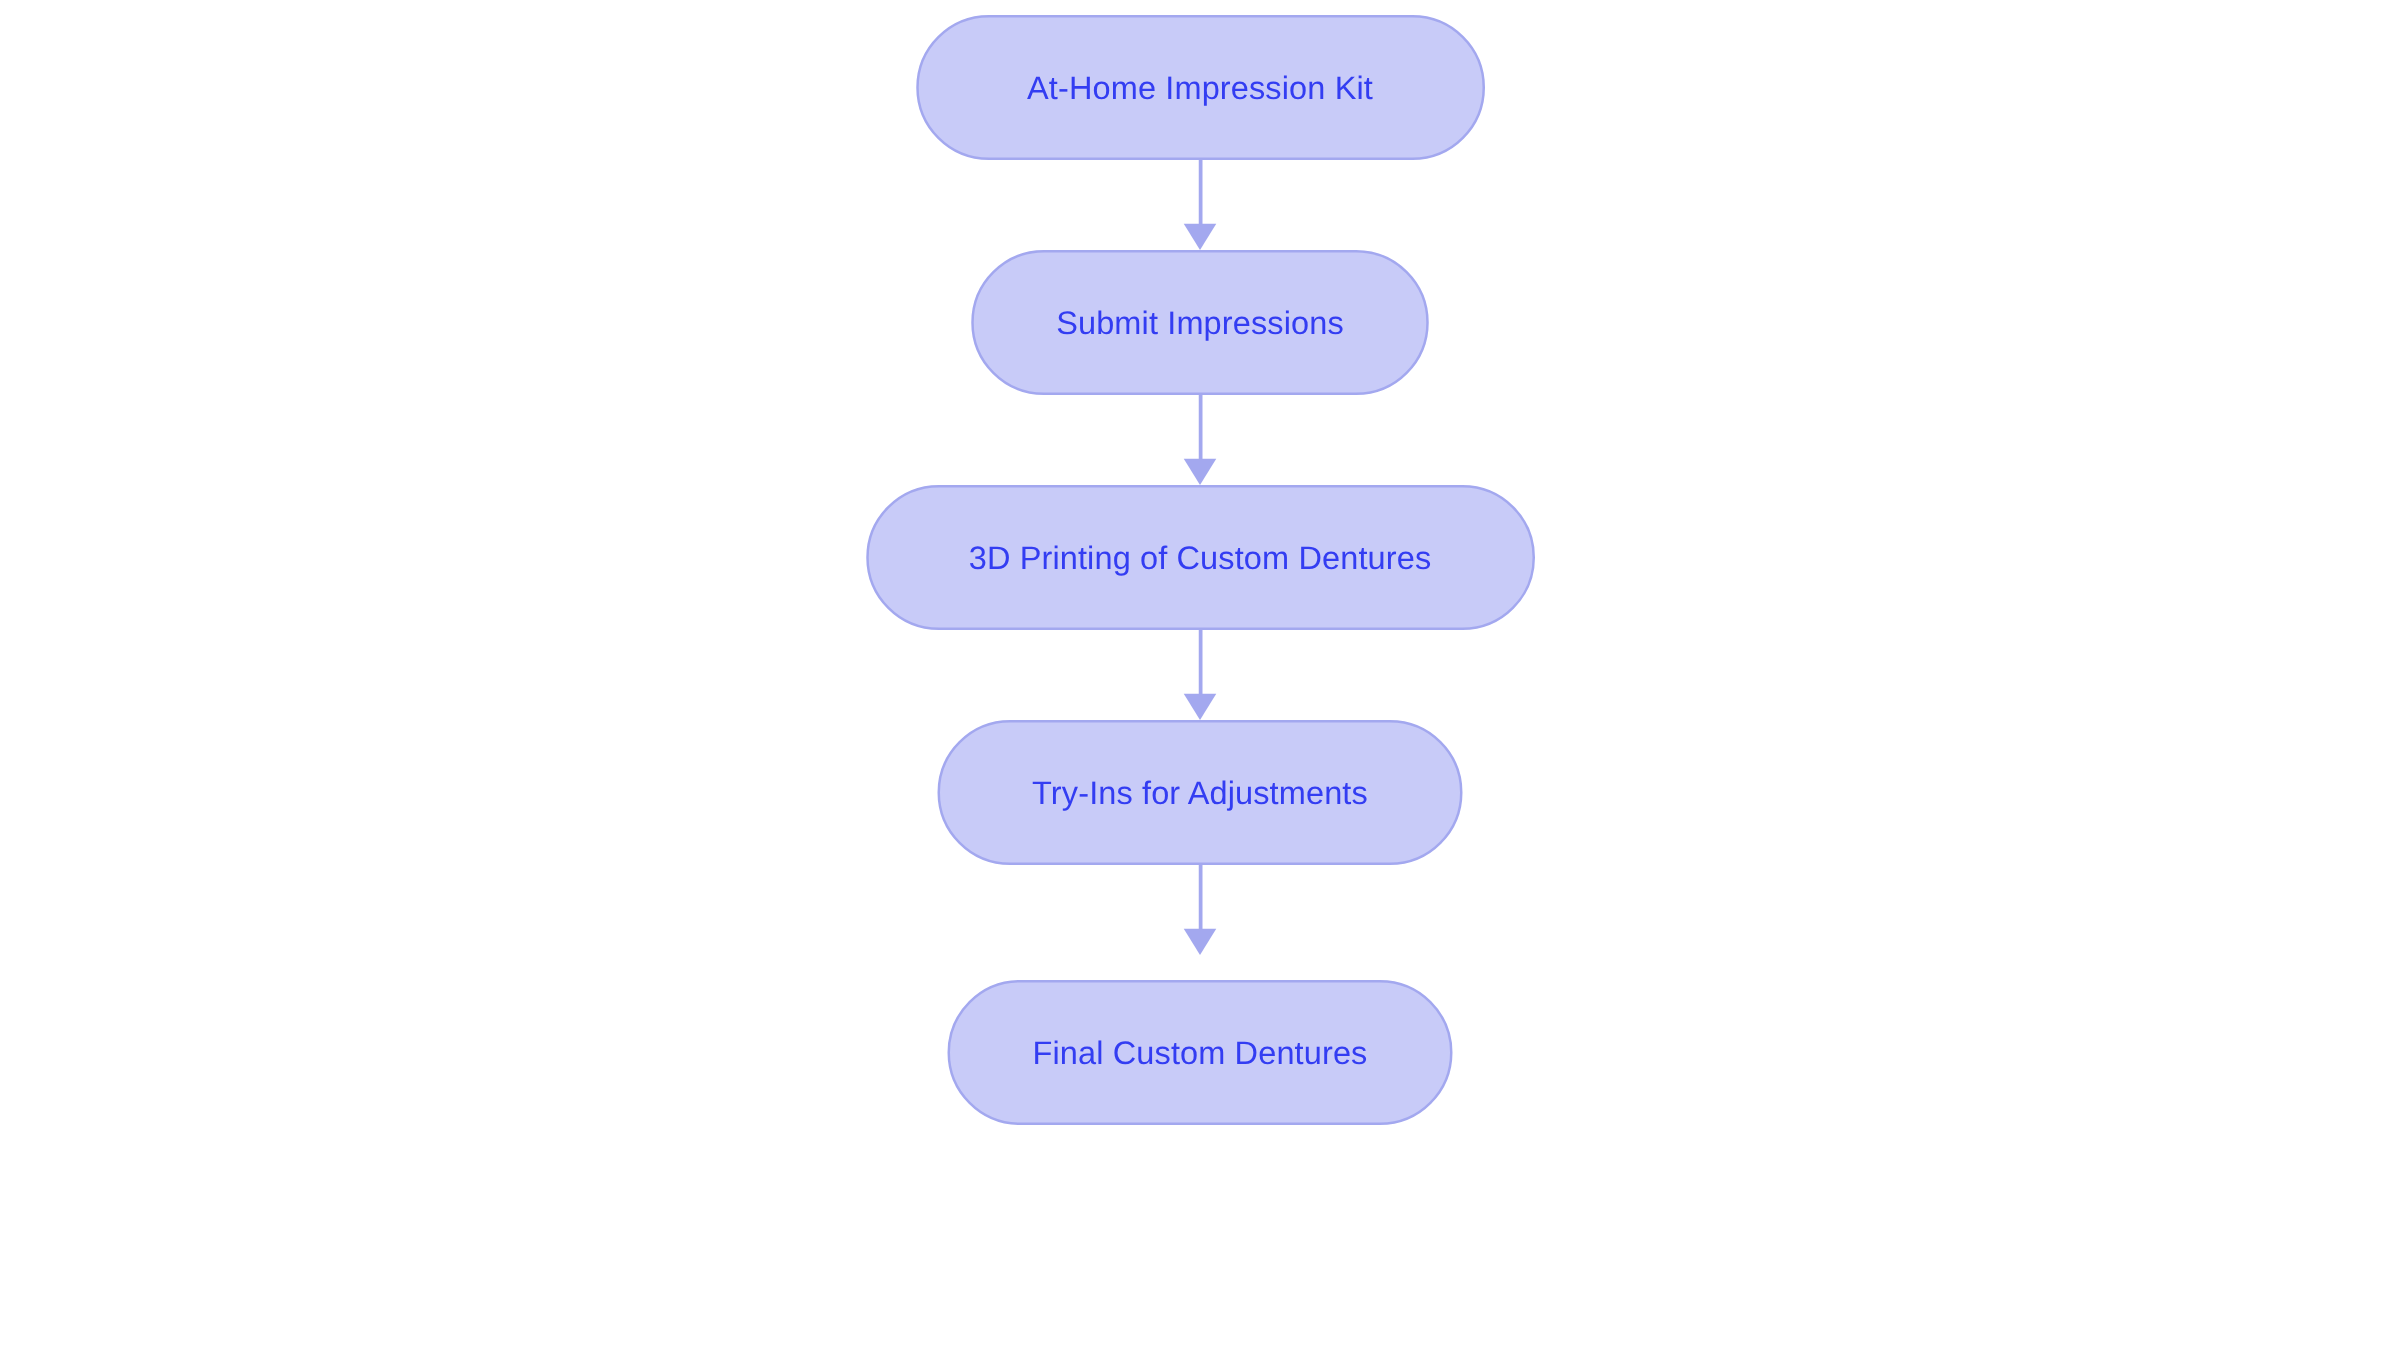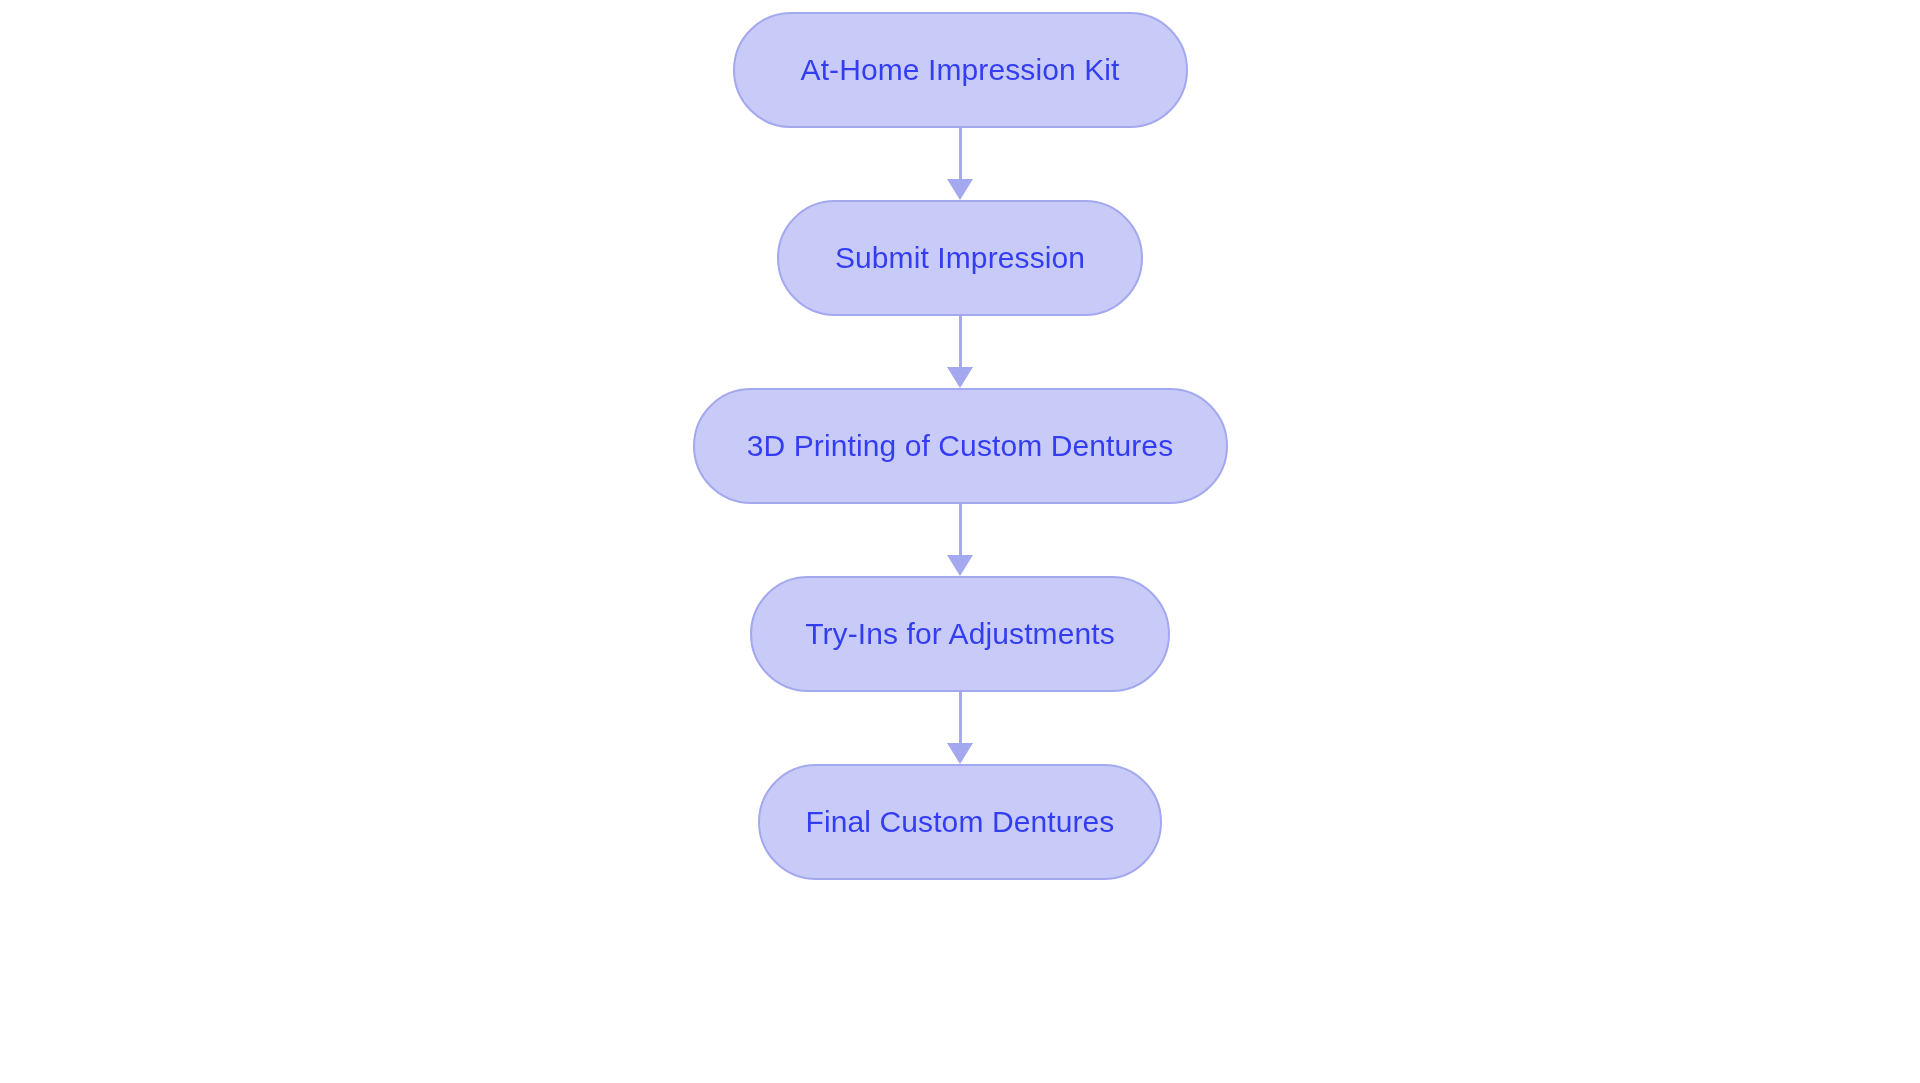--- a/index.html
+++ b/index.html
@@ -36,21 +36,21 @@
     border: 2px solid #a3a8ef;
     border-radius: 58px;
     display: flex;
     align-items: center;
     justify-content: center;
     padding: 0 46px;
     flex: none;
   }
   .node-label {
     color: #333df2;
-    font-size: 30px;
+    font-size: 26px;
     line-height: 1;
     letter-spacing: 0.1px;
     white-space: nowrap;
     font-weight: 400;
   }
 
   
   .connector {
     position: relative;
     width: 26px;
@@ -87,21 +87,21 @@
   <div class="node" style="width:455px;">
     <span class="node-label">At-Home Impression Kit</span>
   </div>
 
   <div class="connector">
     <div class="conn-line"></div>
     <div class="conn-arrow"></div>
   </div>
 
   <div class="node" style="width:366px;">
-    <span class="node-label">Submit Impression</span>
+    <span class="node-label">Submit Impressions</span>
   </div>
 
   <div class="connector">
     <div class="conn-line"></div>
     <div class="conn-arrow"></div>
   </div>
 
   <div class="node" style="width:535px;justify-content:center;">
     <span class="node-label">3D Printing of Custom Dentures</span>
   </div>
@@ -113,17 +113,17 @@
 
   <div class="node" style="width:420px;justify-content:center;">
     <span class="node-label">Try-Ins for Adjustments</span>
   </div>
 
   <div class="connector">
     <div class="conn-line"></div>
     <div class="conn-arrow"></div>
   </div>
 
-  <div class="node" style="width:404px;">
+  <div class="node" style="width:404px;margin-top:20px;">
     <span class="node-label">Final Custom Dentures</span>
   </div>
 
 </div>
 
 </body></html>

